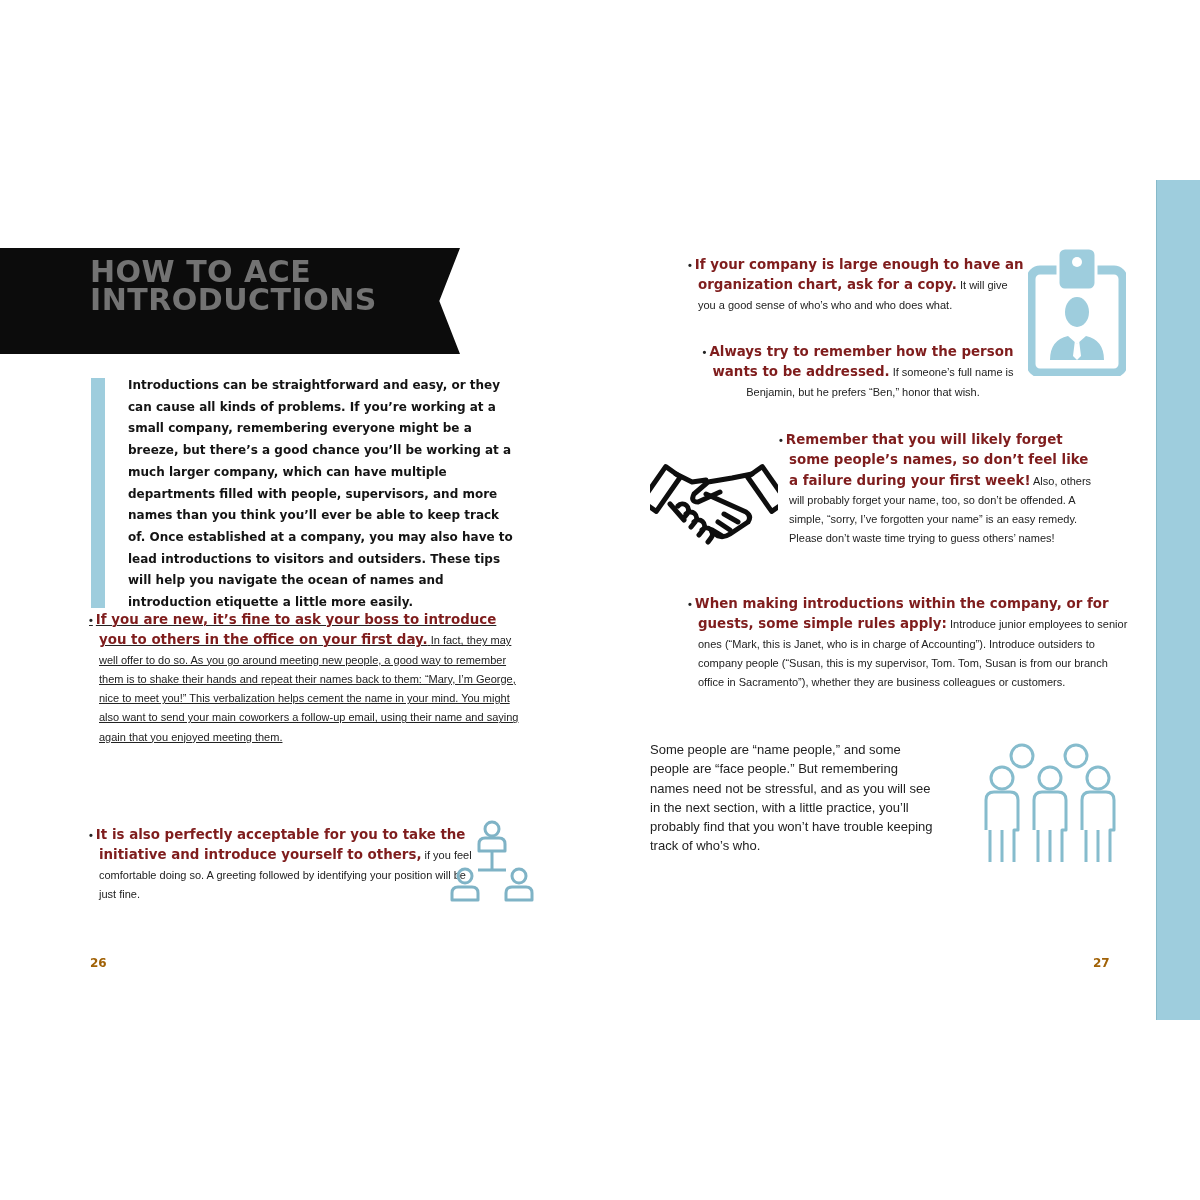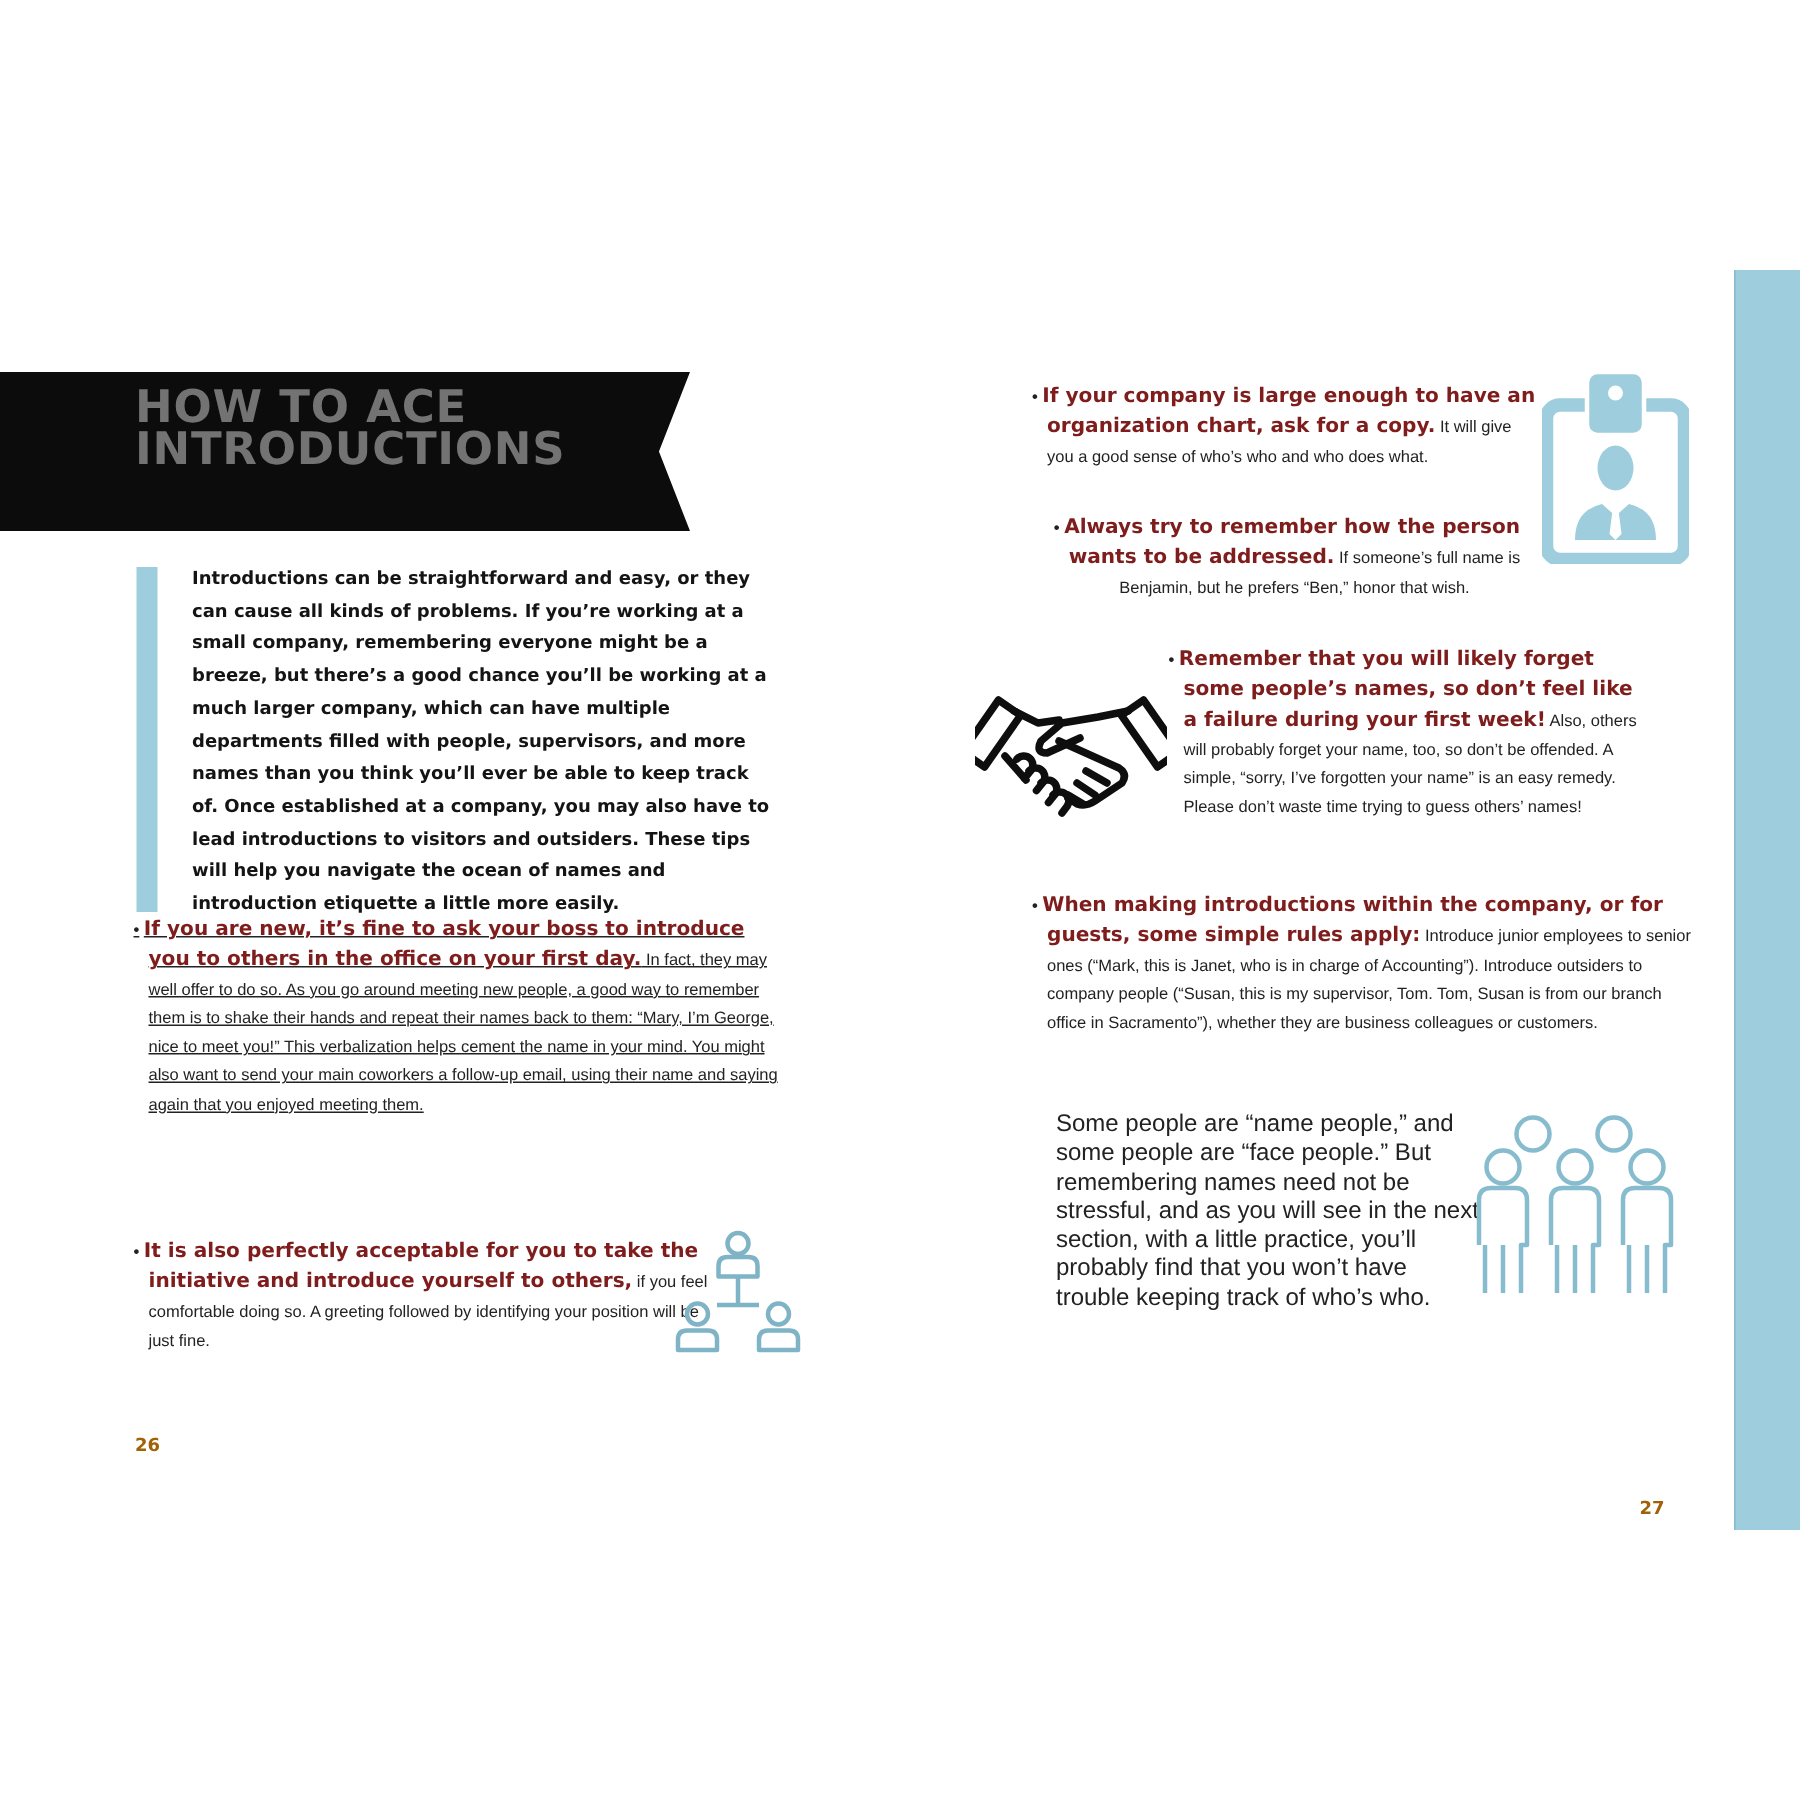--- a/index.html
+++ b/index.html
@@ -38,28 +38,28 @@
     font-size: 13.4px; line-height: 19.3px; color: #7f1d1d;
   }
   .bullet .dot { font-weight: bold; margin-right: 3px; }
   .b1 { left: 89px; top: 610px; width: 420px; padding-left: 10px; text-indent: -10px; text-decoration: underline; }
   .b2 { left: 89px; top: 825px; width: 375px; padding-left: 10px; text-indent: -10px; }
   .b3 { left: 688px; top: 255px; width: 330px; padding-left: 10px; text-indent: -10px; }
   .b4 { left: 688px; top: 342px; width: 330px; padding-left: 10px; text-indent: -10px; text-align: center; }
   .b5 { left: 779px; top: 430px; width: 310px; padding-left: 10px; text-indent: -10px; }
   .b6 { left: 688px; top: 594px; width: 430px; padding-left: 10px; text-indent: -10px; }
   .closing {
-    left: 704px; top: 740px; width: 285px;
-    font-size: 16px; line-height: 19.3px; color: #222;
+    left: 650px; top: 740px; width: 285px;
+    font-size: 13px; line-height: 19.3px; color: #222;
   }
   .page-num {
     font-family: "DejaVu Sans", sans-serif; font-weight: bold; font-size: 12px; color: #a16207;
   }
   .pn-left { left: 90px; top: 956px; }
-  .pn-right { left: 1093px; top: 956px; margin-top: 42px; }
+  .pn-right { left: 1093px; top: 956px; }
   .side-tab { left: 1156px; top: 180px; width: 44px; height: 840px; background: #9ecddd; border-left: 1px solid #86b9c9; }
   svg { display: block; }
 </style>
 </head>
 <body>
 
 <div class="abs side-tab"></div>
 
 <div class="abs banner"></div>
 <div class="abs banner-title">

